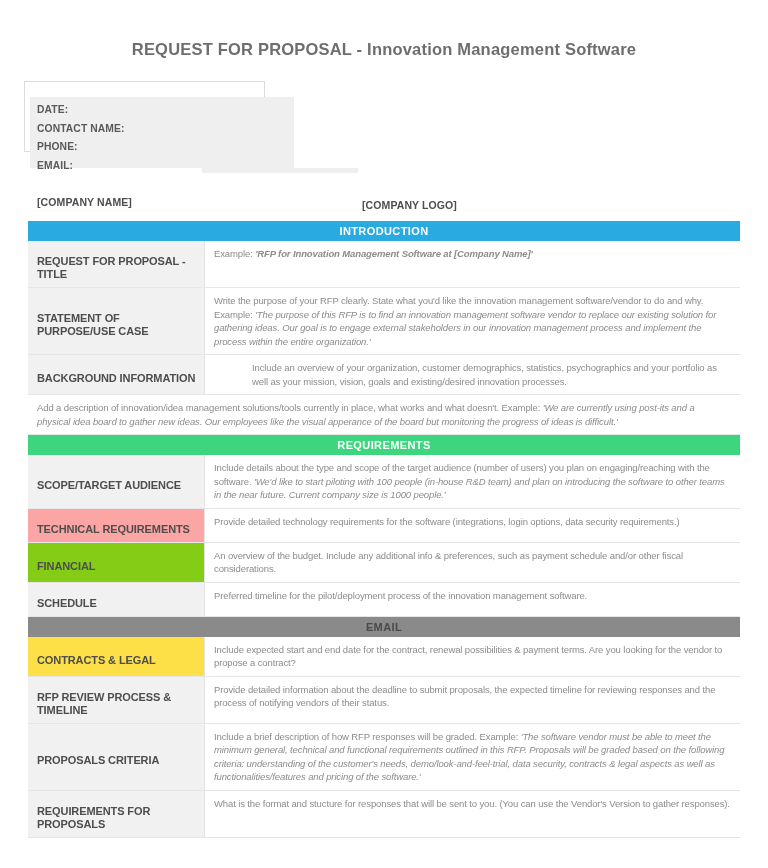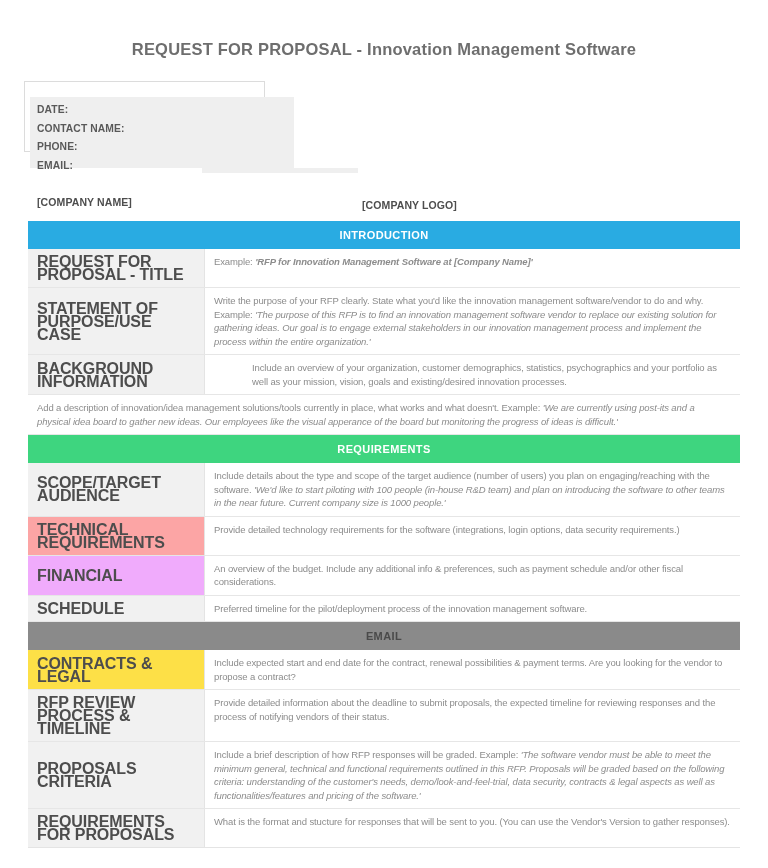--- a/index.html
+++ b/index.html
@@ -44,37 +44,37 @@
   .company-logo {
     position:absolute; left:362px; top:199px;
     font-size:10.5px; font-weight:bold; color:#4d4d4d;
     letter-spacing:0.1px;
   }
   .rfp-table {
     position:absolute; left:28px; top:221px; width:712px;
     border-bottom:1px solid #e4e4e4;
   }
   .section-header {
-    height:28px;
+    height:20px;
     display:flex; align-items:center; justify-content:center;
     font-size:11px; font-weight:bold; letter-spacing:0.4px;
   }
   .trow {
     display:flex;
     border-bottom:1px solid #e6e6e6;
     background:#ffffff;
   }
   .trow:last-child { border-bottom:none; }
   .cell-label {
     width:177px; flex:0 0 177px;
     background:#f1f1f1;
     border-right:1px solid #e4e4e4;
     display:flex; align-items:center;
-    padding:6px 6px 6px 9px;
-    font-size:16px; font-weight:bold; color:#4d4d4d;
+    padding:14px 6px 6px 9px;
+    font-size:11px; font-weight:bold; color:#4d4d4d;
     line-height:13px; letter-spacing:-0.1px;
   }
   .cell-content {
     flex:1;
     padding:6px 10px 6px 9px;
     font-size:9.5px; color:#8c8c8c;
     line-height:13.5px; letter-spacing:-0.12px;
   }
   .seg-i  { font-style:italic; }
   .seg-bi { font-style:italic; font-weight:bold; }
@@ -116,21 +116,21 @@
     <div class="section-header" style="background: rgb(62, 213, 127); color: rgb(255, 255, 255);">REQUIREMENTS</div>
     <div class="trow">
       <div class="cell-label" style="background: rgb(241, 241, 241); color: rgb(77, 77, 77);">SCOPE/TARGET AUDIENCE</div>
       <div class="cell-content" style="color: rgb(140, 140, 140);"><span class="seg-n">Include details about the type and scope of the target audience (number of users) you plan on engaging/reaching with the software. </span><span class="seg-i">'We'd like to start piloting with 100 people (in-house R&amp;D team) and plan on introducing the software to other teams in the near future. Current company size is 1000 people.'</span></div>
     </div>
     <div class="trow">
       <div class="cell-label" style="background: #fca5a5; color: rgb(77, 77, 77);">TECHNICAL REQUIREMENTS</div>
       <div class="cell-content" style="color: rgb(140, 140, 140);"><span class="seg-n">Provide detailed technology requirements for the software (integrations, login options, data security requirements.)</span></div>
     </div>
     <div class="trow">
-      <div class="cell-label" style="background: #f0abfc; color: rgb(77, 77, 77); text-align: right;">FINANCIAL</div>
+      <div class="cell-label" style="background: #84cc16; color: rgb(77, 77, 77); text-align: right;">FINANCIAL</div>
       <div class="cell-content" style="color: rgb(140, 140, 140);"><span class="seg-n">An overview of the budget. Include any additional info &amp; preferences, such as payment schedule and/or other fiscal considerations.</span></div>
     </div>
     <div class="trow">
       <div class="cell-label" style="background: rgb(241, 241, 241); color: rgb(77, 77, 77);">SCHEDULE</div>
       <div class="cell-content" style="color: rgb(140, 140, 140);"><span class="seg-n">Preferred timeline for the pilot/deployment process of the innovation management software.</span></div>
     </div>
     <div class="section-header" style="background: rgb(138, 138, 138); color: rgb(74, 74, 74);">EMAIL</div>
     <div class="trow">
       <div class="cell-label" style="background: #fde047; color: rgb(77, 77, 77);">CONTRACTS &amp; LEGAL</div>
       <div class="cell-content" style="color: rgb(140, 140, 140);"><span class="seg-n">Include expected start and end date for the contract, renewal possibilities &amp; payment terms. Are you looking for the vendor to propose a contract?</span></div>

